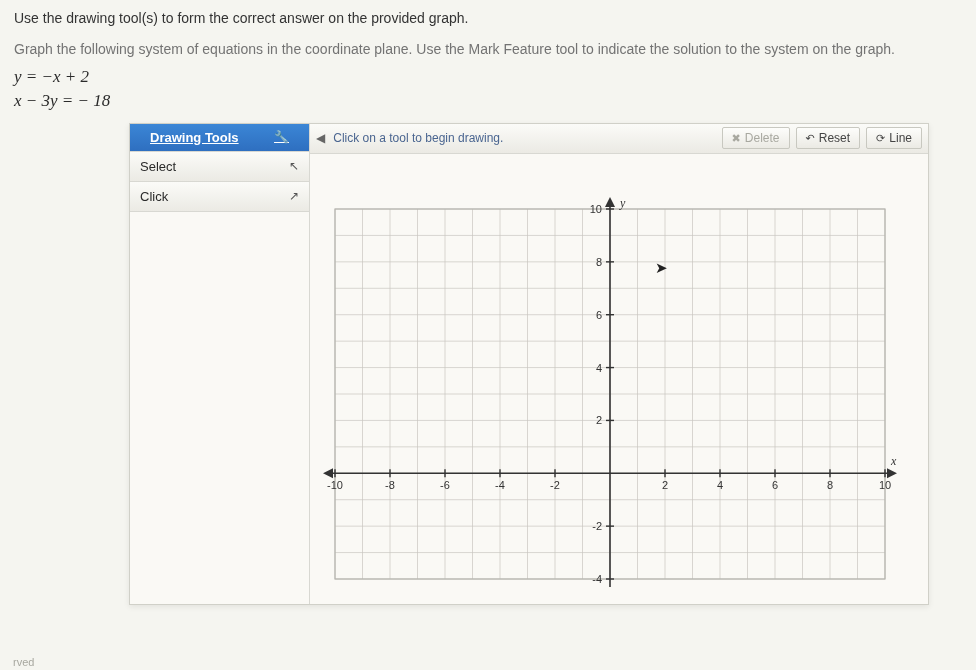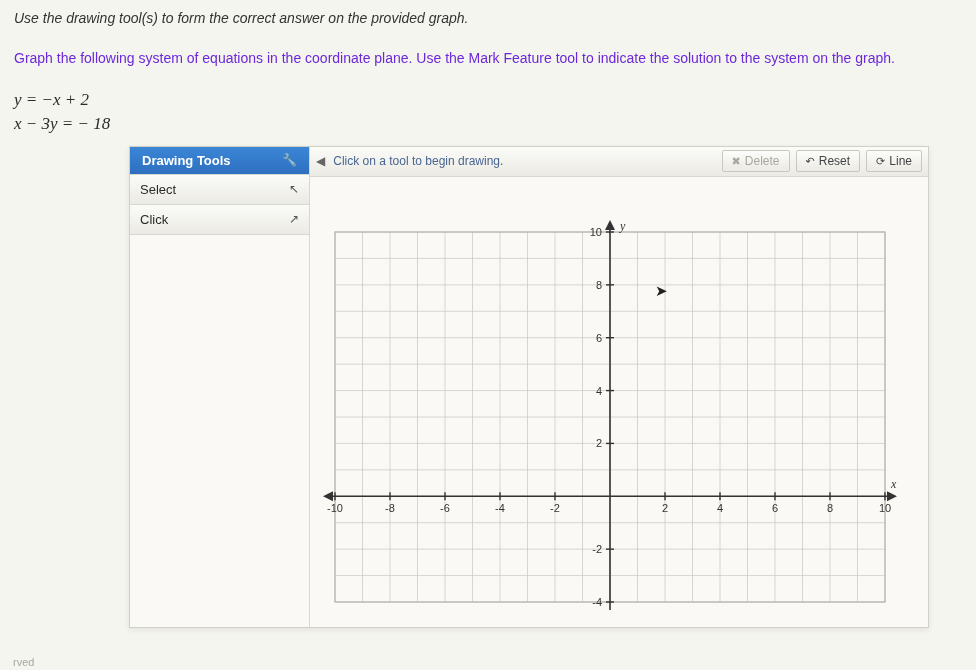--- a/index.html
+++ b/index.html
@@ -5,22 +5,22 @@
 * { box-sizing: border-box; margin: 0; padding: 0; }
 body {
   font-family: Arial, Helvetica, sans-serif;
   background: #f5f5f0;
   width: 976px;
   height: 670px;
   padding: 10px 14px;
   color: #2a2a2a;
   overflow: hidden;
 }
-.instr-top { font-size: 14px; margin-bottom: 24px; color: #333; font-style: italic; }
-.instr-sub { font-size: 14px; margin-bottom: 22px; color: #6d28d9; }
+.instr-top { font-size: 14px; margin-bottom: 15px; color: #333; }
+.instr-sub { font-size: 14px; margin-bottom: 8px; color: #737373; }
 .equations {
   text-align: left;
   font-family: "Times New Roman", serif;
   font-style: italic;
   font-size: 17px;
   line-height: 1.4;
   margin-bottom: 10px;
 }
 .workspace {
   display: flex;
@@ -32,25 +32,26 @@
 }
 .sidebar {
   width: 180px;
   border-right: 1px solid #d8d8d2;
 }
 .side-head {
   background: linear-gradient(#3b86d6, #2e6fc0);
   color: #fff;
   font-size: 13px;
   font-weight: bold;
-  padding: 6px 12px;
+  padding: 6px 20px;
   display: flex;
   justify-content: space-between;
   align-items: center;
   border-bottom: 1px solid #d8d8d2;
+  text-decoration: underline;
 }
 .wrench {
   color: #fff;
   font-size: 12px;
 }
 .side-item {
   display: flex;
   justify-content: space-between;
   align-items: center;
   padding: 6px 10px;

